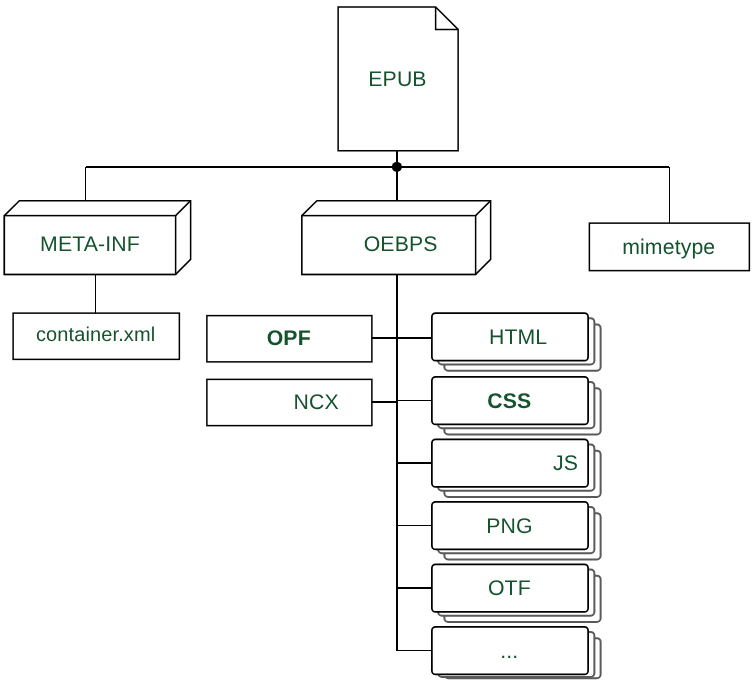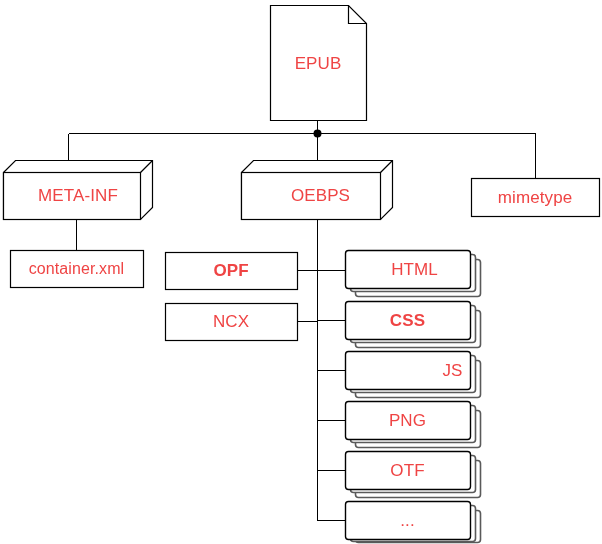--- a/index.html
+++ b/index.html
@@ -22,21 +22,21 @@
     left: 0;
     top: 0;
     width: 602px;
     height: 544px;
   }
   .node-label {
     position: absolute;
     display: flex;
     align-items: center;
     justify-content: center;
-    color: #ef4444;
+    color: #14532d;
     font-family: "Liberation Sans", sans-serif;
     font-size: 17px;
     line-height: 1;
     letter-spacing: 0.1px;
     white-space: nowrap;
     pointer-events: none;
   }
   .label-sm {
     font-size: 16px;
   }
@@ -126,31 +126,31 @@
     </g>
     <g>
       <rect x="355.5" y="510.5" width="125" height="32" rx="3" fill="#ffffff" stroke="#5a5a5a" stroke-width="1.6"></rect>
       <rect x="350.5" y="505.5" width="125" height="36" rx="3" fill="#ffffff" stroke="#5a5a5a" stroke-width="1.6"></rect>
       <rect x="345.5" y="501.5" width="125" height="38" rx="3" fill="#ffffff" stroke="#000000" stroke-width="1.4"></rect>
     </g>
   </svg>
 
   <div class="node-label" style="left:270px; top:5px; width:96px; height:116px;">EPUB</div>
 
-  <div class="node-label" style="left:3px; top:172px; width:150px; height:47px;">META-INF</div>
+  <div class="node-label" style="left:3px; top:172px; width:138px; height:47px;">META-INF</div>
 
   <div class="node-label" style="left:251px; top:172px; width:139px; height:47px;">OEBPS</div>
 
   <div class="node-label" style="left:471px; top:178px; width:128px; height:38px;">mimetype</div>
 
   <div class="node-label label-sm" style="left:10px; top:250px; width:133px; height:37px;">container.xml</div>
 
   <div class="node-label" style="left:165px; top:252px; width:132px; height:37px;font-weight:bold;">OPF</div>
 
-  <div class="node-label" style="left:165px; top:303px; width:132px; height:37px;">NCX</div>
+  <div class="node-label" style="left:165px; top:303px; width:132px; height:37px;padding-left:22px;">NCX</div>
 
   <div class="node-label" style="left:352px; top:250px; width:125px; height:38px;">HTML</div>
 
   <div class="node-label" style="left:345px; top:301px; width:125px; height:38px;font-weight:bold;">CSS</div>
 
   <div class="node-label" style="left:345px; top:351px; width:125px; height:38px;margin-left:45px;">JS</div>
 
   <div class="node-label" style="left:345px; top:401px; width:125px; height:38px;">PNG</div>
 
   <div class="node-label" style="left:345px; top:451px; width:125px; height:38px;">OTF</div>

